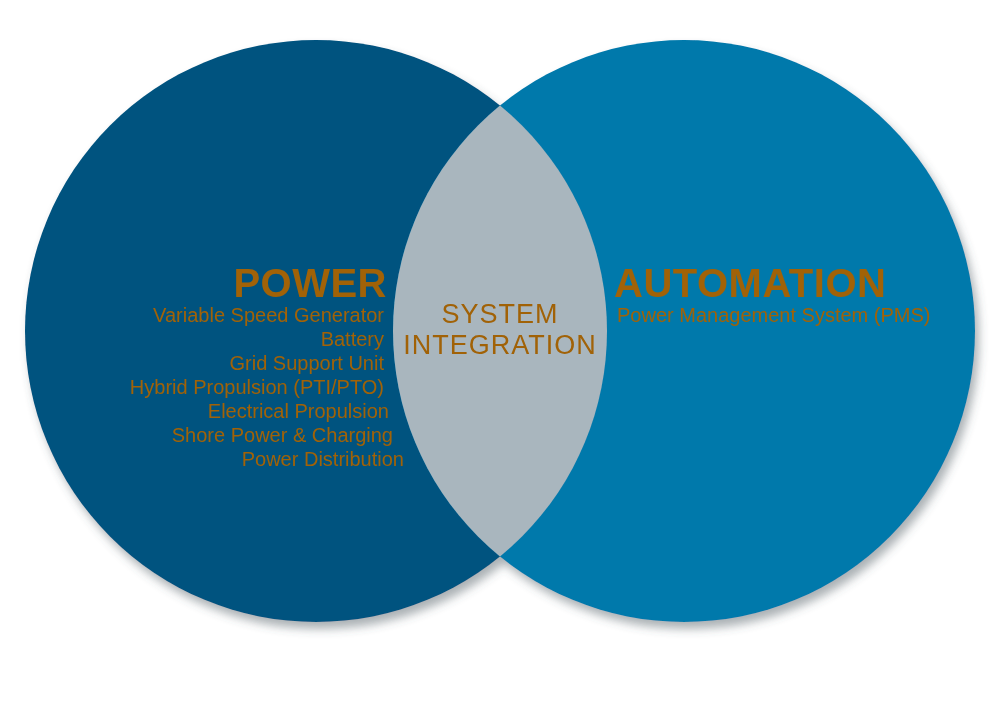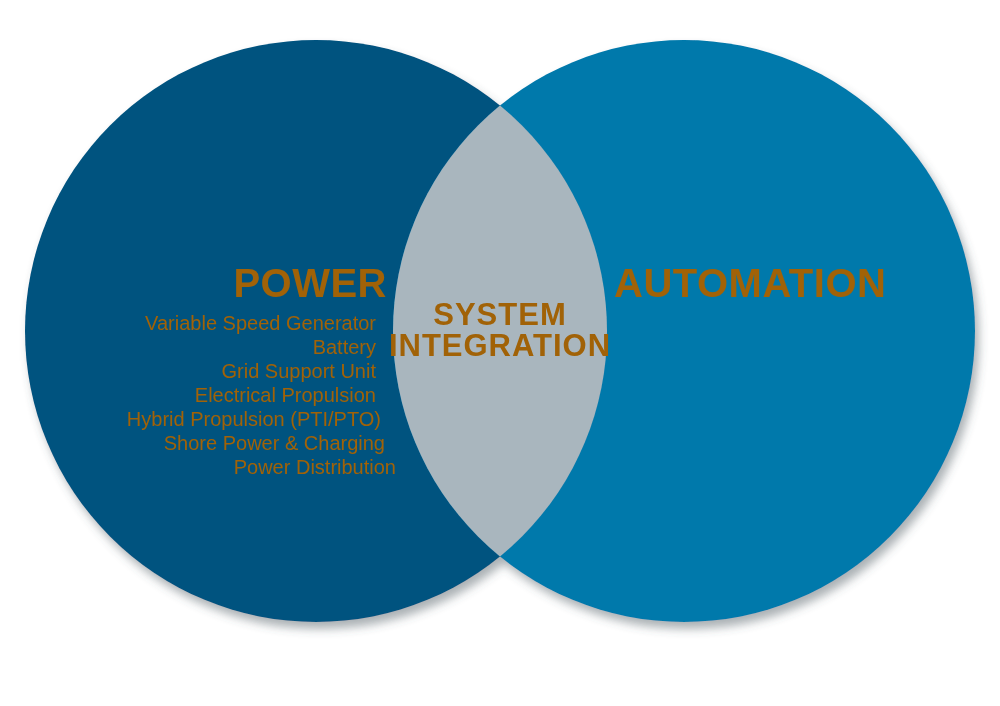--- a/index.html
+++ b/index.html
@@ -34,41 +34,41 @@
     font-size: 40px;
     font-weight: 700;
     line-height: 40px;
     letter-spacing: 0.5px;
     white-space: nowrap;
   }
   .power-heading { top: 263px; right: 613px; text-align: right; }
   .automation-heading { top: 263px; left: 614px; text-align: right; }
   .item-list {
     position: absolute;
-    margin: 8px;
+    margin: 0;
     padding: 0;
     list-style: none;
     font-size: 20px;
     line-height: 24px;
     white-space: nowrap;
   }
   .power-list { top: 303px; right: 616px; text-align: right; }
   
   .power-list li:nth-child(5) { margin-right: -5px; }
   .power-list li:nth-child(6) { margin-right: -9px; }
   .power-list li:nth-child(7) { margin-right: -20px; }
   .automation-list { top: 303px; left: 617px; text-align: left; }
   .overlap-label {
     position: absolute;
     top: 299px;
     left: 375px;
     width: 250px;
     text-align: center;
-    font-size: 31px;
-    font-weight: 700;
+    font-size: 27px;
+    font-weight: 400;
     line-height: 31px;
     letter-spacing: 1px;
     white-space: pre-line;
   }
 </style>
 </head>
 <body>
 
 <div class="stage">
 
@@ -89,28 +89,29 @@
   </svg>
 
   <div class="text-layer">
 
     <h1 class="heading power-heading">POWER</h1>
 
     <ul class="item-list power-list">
       <li>Variable Speed Generator</li>
       <li>Battery</li>
       <li>Grid Support Unit</li>
+      <li>Hybrid Propulsion (PTI/PTO)</li>
       <li>Electrical Propulsion</li>
-      <li>Hybrid Propulsion (PTI/PTO)</li>
       <li>Shore Power &amp; Charging</li>
       <li>Power Distribution</li>
     </ul>
 
     <h1 class="heading automation-heading">AUTOMATION</h1>
 
     <ul class="item-list automation-list">
+      <li>Power Management System (PMS)</li>
     </ul>
 
     <div class="overlap-label">SYSTEM
 INTEGRATION</div>
 
   </div>
 </div>
 
 </body></html>

